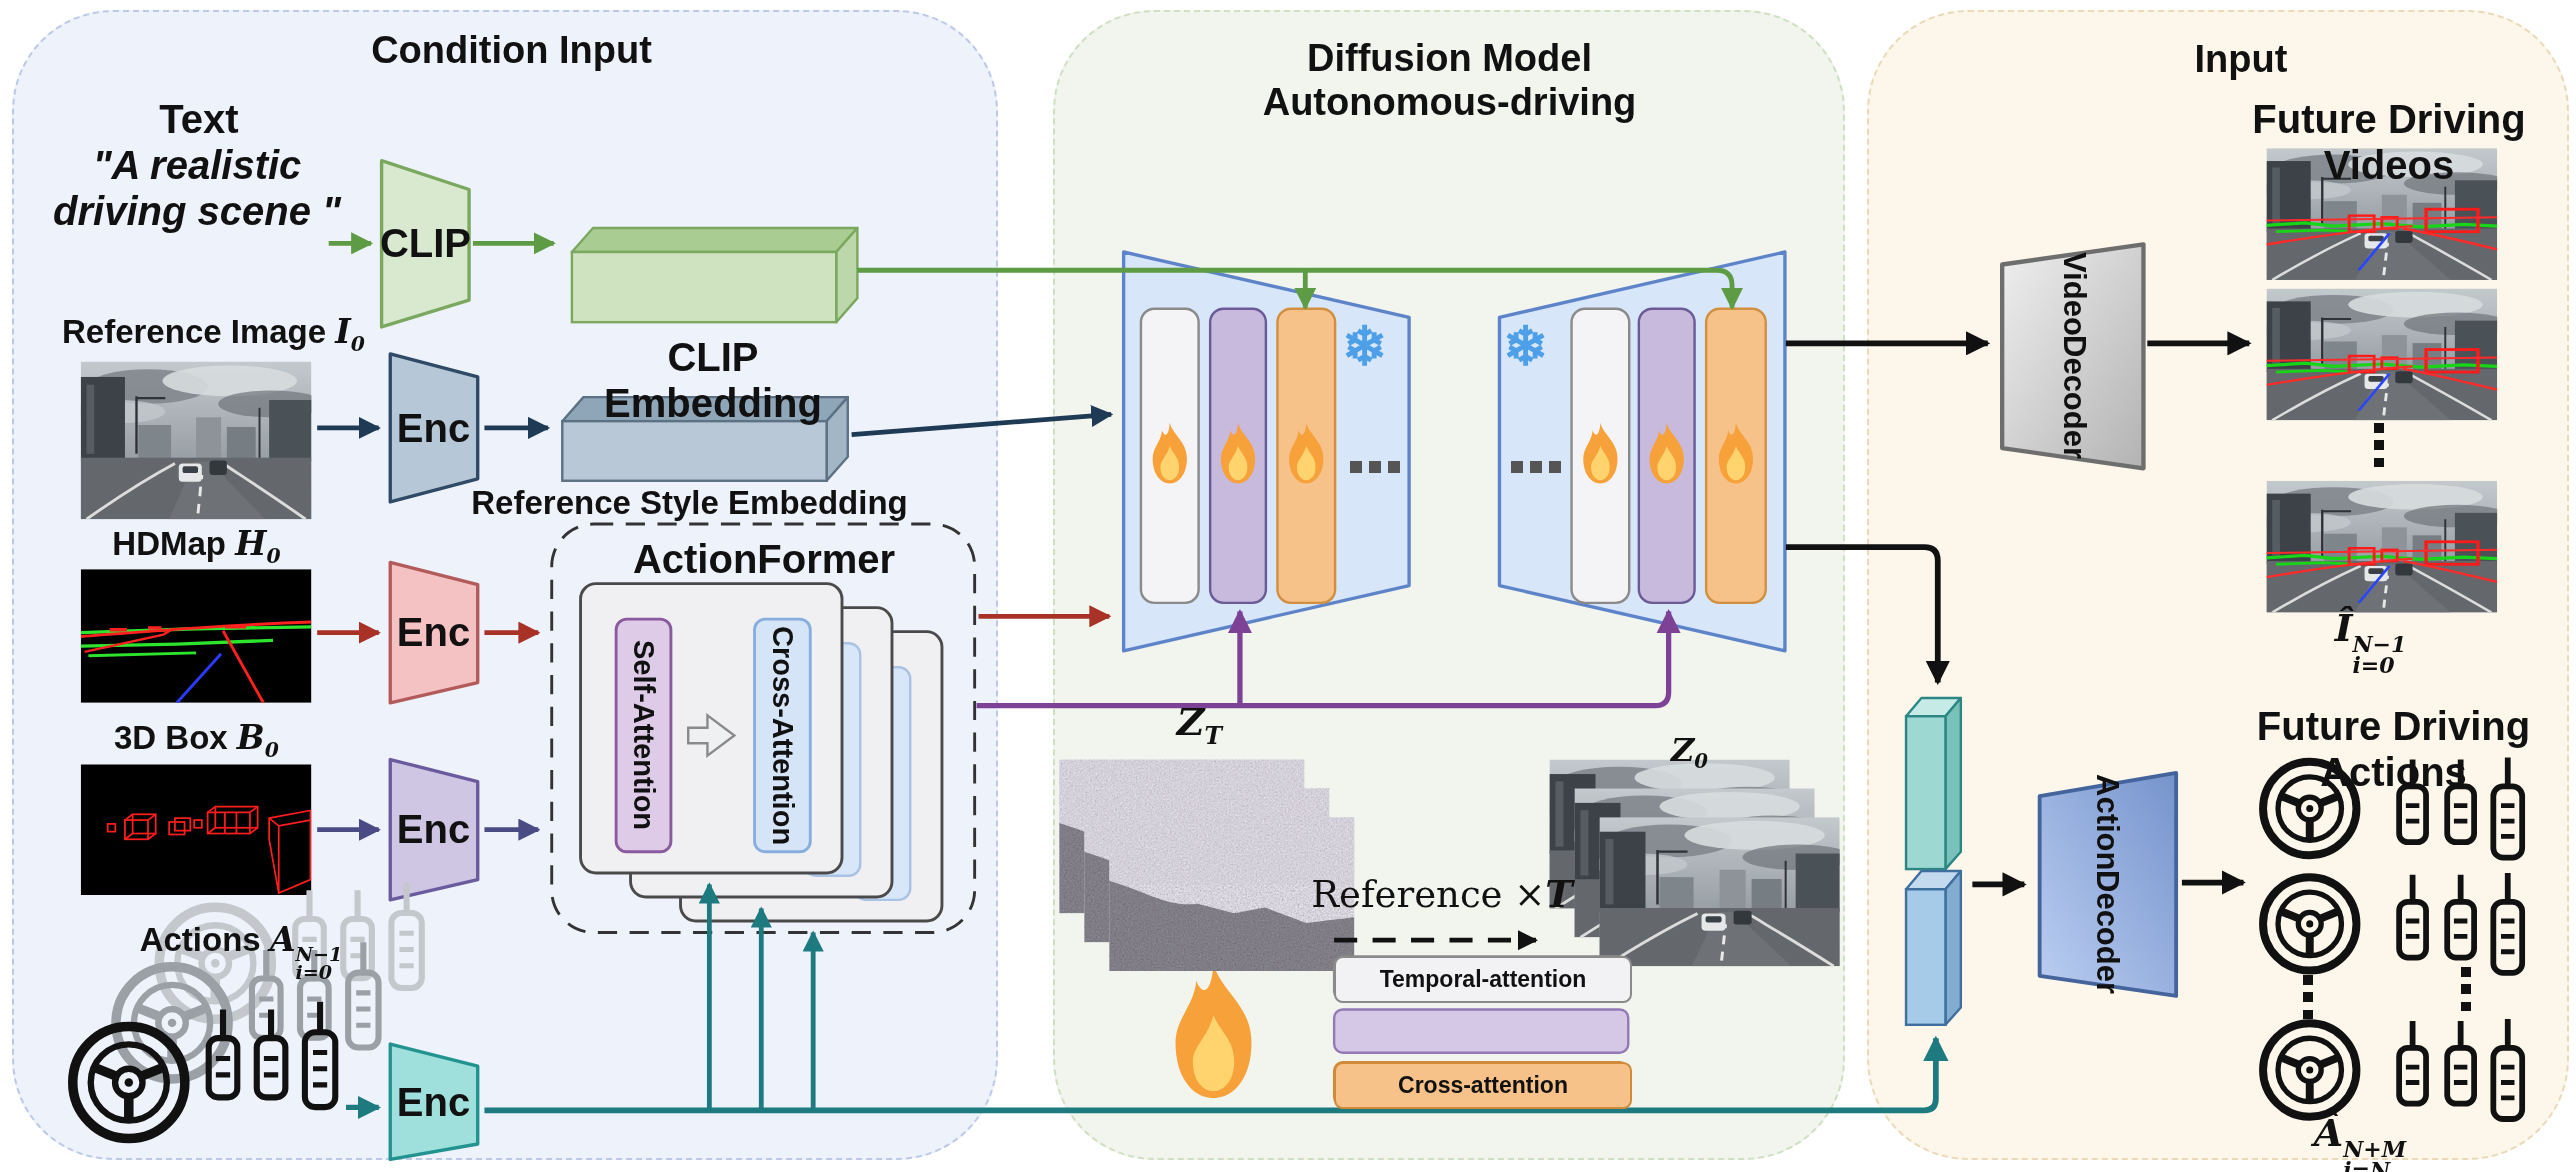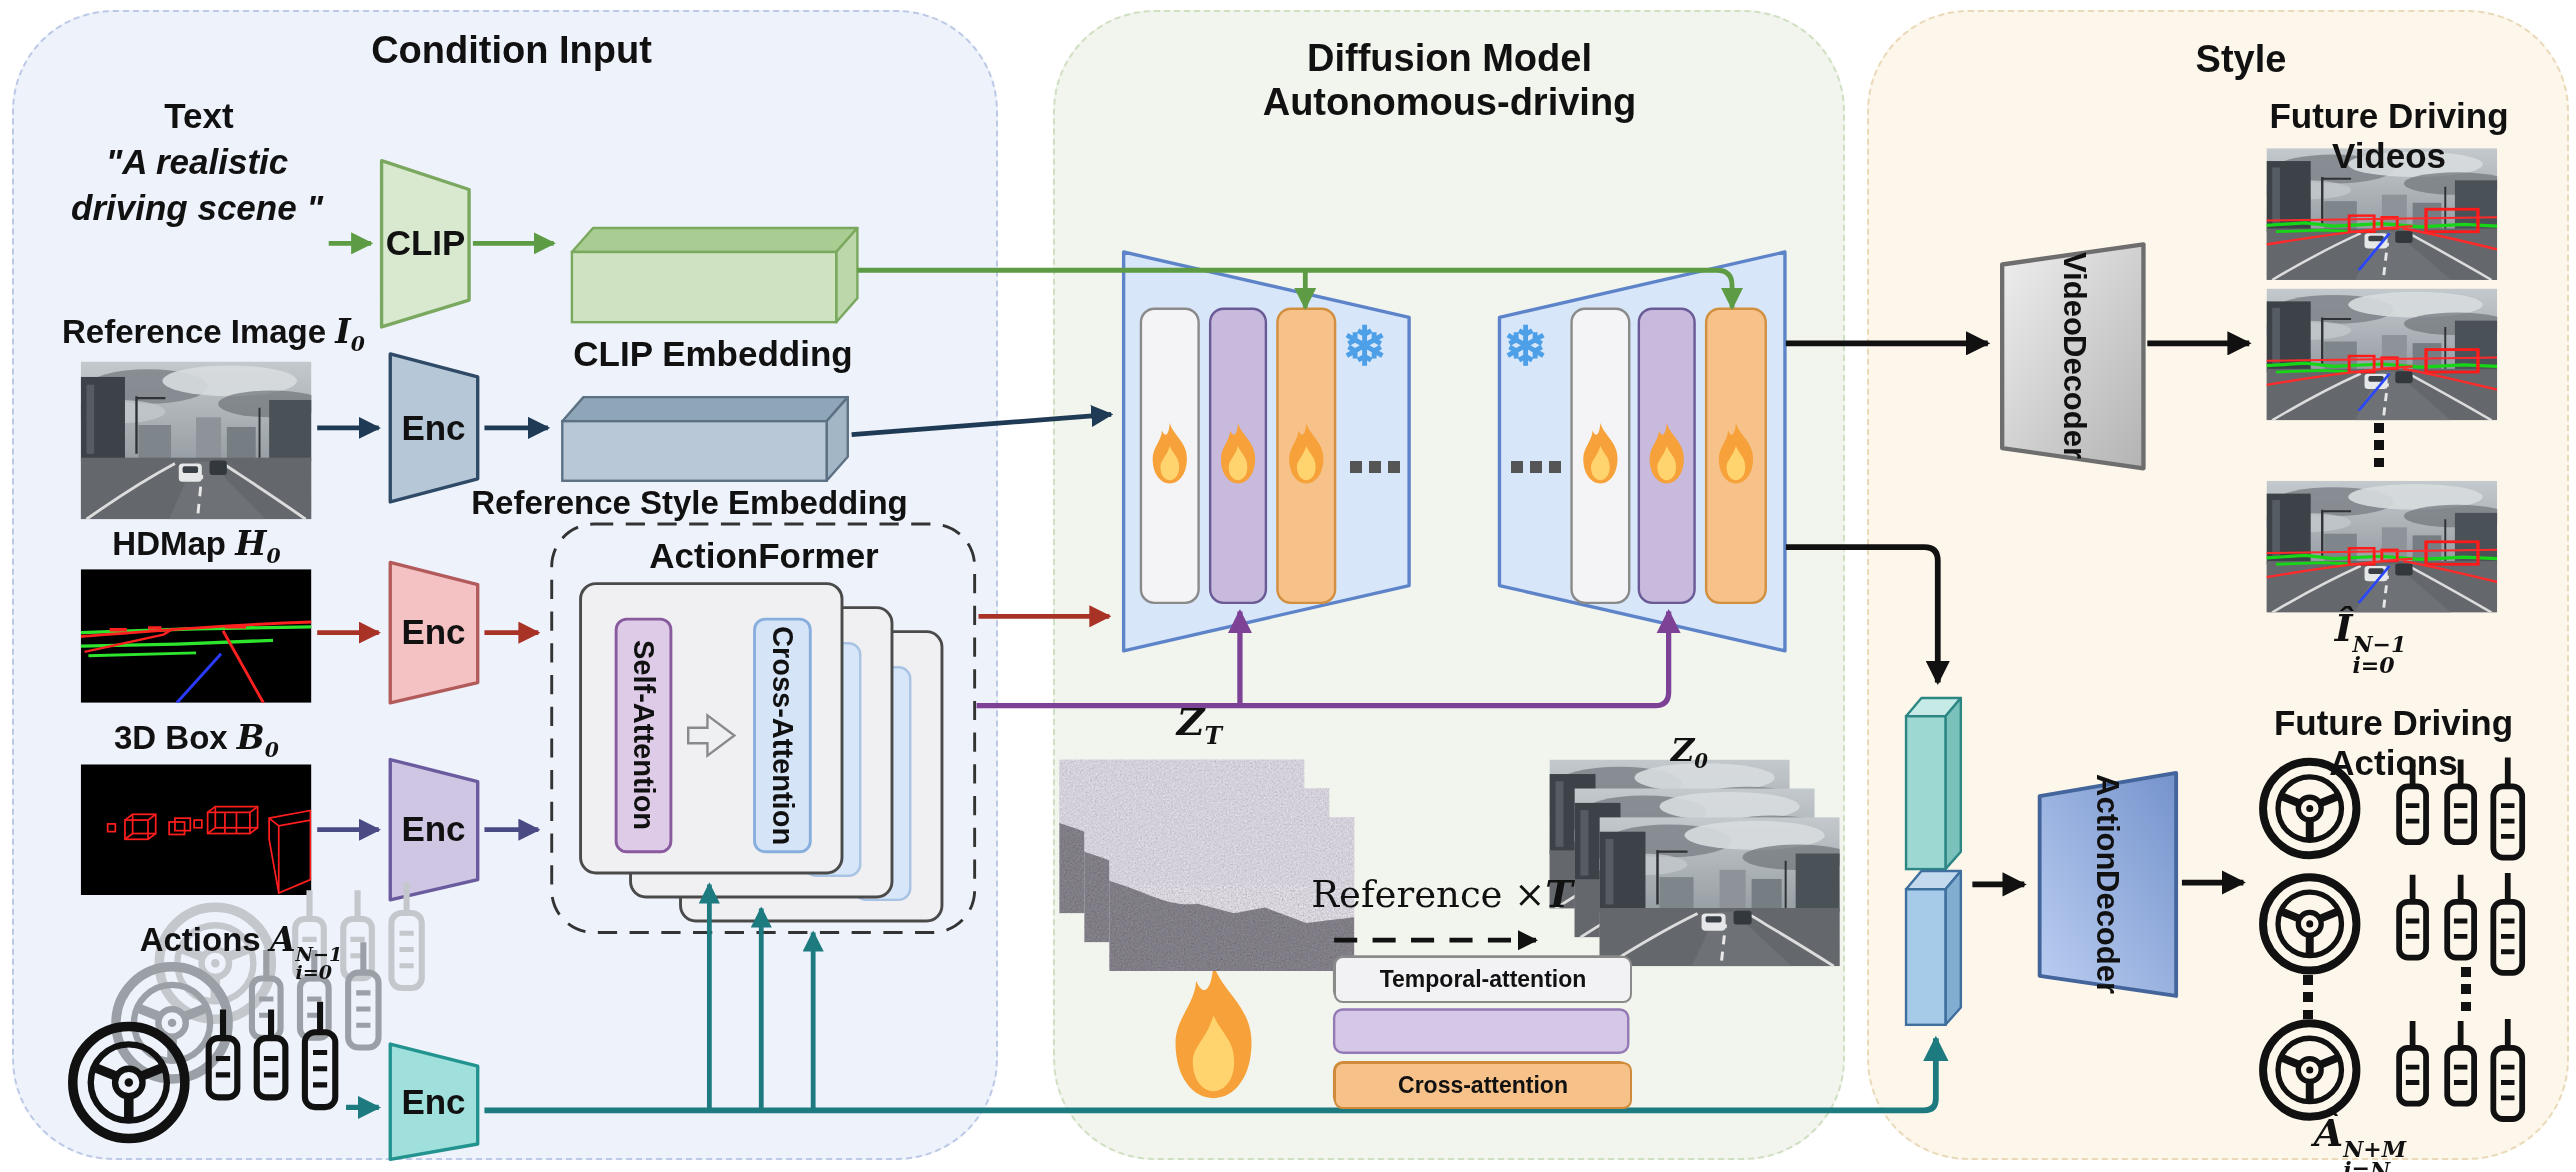--- a/index.html
+++ b/index.html
@@ -4,21 +4,21 @@
 <style>
   html,body{margin:0;padding:0;background:#ffffff;}
   .canvas{position:relative;width:2576px;height:1173px;background:#fff;overflow:hidden;
           font-family:"Liberation Sans",sans-serif;color:#111;}
   .panel{position:absolute;top:9.6px;height:1146px;border-radius:101px;}
   .panel.left{left:11.5px;width:982px;background:#edf2fb;border:2.9px dashed #bcc9e6;}
   .panel.mid{left:1053px;width:788px;background:#f2f5ed;border:2.9px dashed #cfdfc2;}
   .panel.right{left:1867px;width:698px;background:#fdf6ea;border:2.9px dashed #e9d9b8;}
   .layer{position:absolute;left:0;top:0;width:2576px;height:1173px;}
   .lbl{position:absolute;font-weight:bold;text-align:center;line-height:1.15;}
-  .t40{font-size:38px;} .t36{font-size:35px;} .t34{font-size:33px;} .t30{font-size:29px;}
+  .t40{font-size:38px;} .t36{font-size:40px;} .t34{font-size:33px;} .t30{font-size:29px;}
   .italic{font-style:italic;font-weight:bold;}
   .mvar{font-family:"DejaVu Serif",serif;font-style:italic;font-weight:bold;}
   .mlabel{font-family:"DejaVu Serif",serif;font-style:italic;font-weight:bold;}
   sub,sup{font-size:0.62em;}
   .ss{display:inline-flex;flex-direction:column;vertical-align:-0.5em;line-height:0.95;
       font-size:0.58em;font-family:"DejaVu Serif",serif;font-style:italic;}
   .ss .up,.ss .dn{display:block;text-align:left;}
   .vt{position:absolute;writing-mode:vertical-lr;text-orientation:mixed;font-weight:bold;
       display:flex;align-items:center;justify-content:center;text-align:center;line-height:1.2;}
   .in-node{position:absolute;display:flex;align-items:center;justify-content:center;font-weight:bold;}
@@ -446,21 +446,21 @@
   <div class="lbl mlabel" style="left:1622px;top:732px;width:135px;font-size:32px;">
     <span>Z</span><sub>0</sub>
   </div>
   <div class="lbl" style="left:1288px;top:873px;width:308px;font-size:37px;font-family:'DejaVu Serif',serif;font-weight:normal;">
     <span>Reference </span><span>×</span><span class="mlabel">T</span>
   </div>
 
   <div class="legend-box lg0" style="left:1334px;top:956px;">Temporal-attention</div>
   <div class="legend-box lg2" style="left:1334px;top:1062px;">Cross-attention</div>
 
-  <div class="lbl t40" style="left:2068px;top:38px;width:346px;">Style</div>
+  <div class="lbl t40" style="left:2068px;top:38px;width:346px;">Input</div>
   <div class="lbl t36" style="left:2211px;top:96px;width:356px;">Future Driving Videos</div>
 
   <div class="vt" style="left:2009px;top:269px;width:130px;height:173px;font-size:31px;">
     <span>Video</span>
     <span>Decoder</span>
   </div>
 
   <div class="dots-v" style="left:2374px;top:423px;">
       <div class="sq s10"></div>
       <div class="sq s10"></div>

